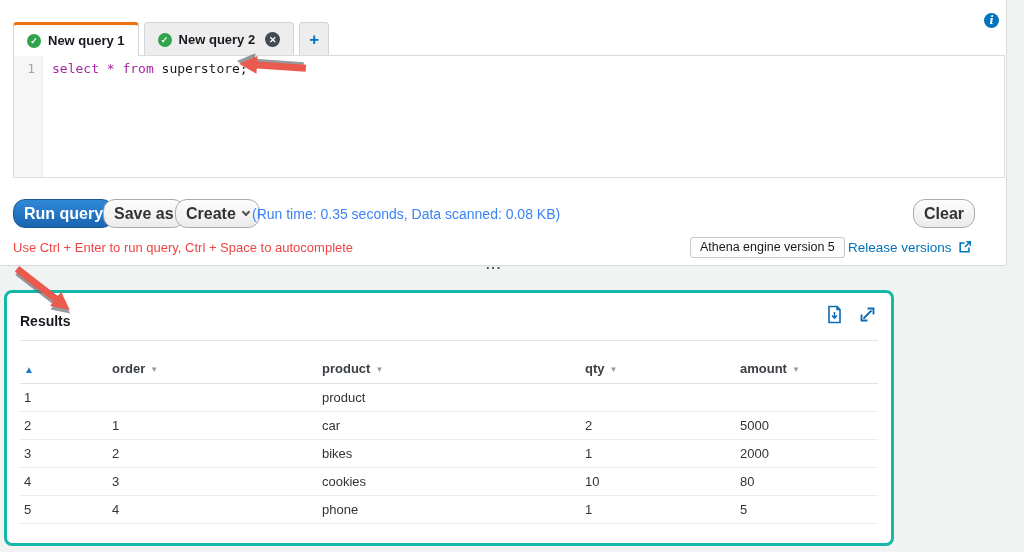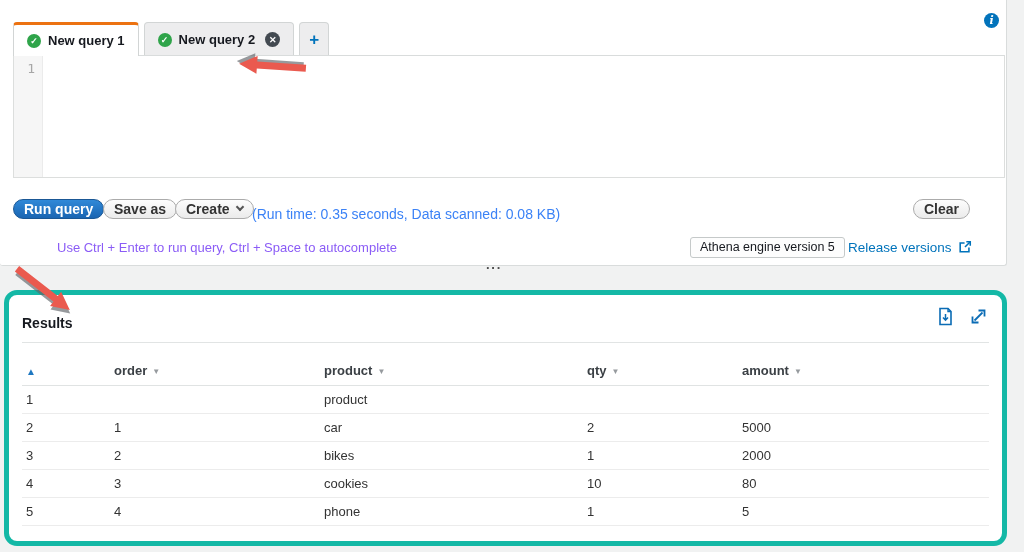--- a/index.html
+++ b/index.html
@@ -57,53 +57,53 @@
   }
   .gutter {
     position:absolute; left:0; top:0; bottom:0; width:29px;
     background:#f6f6f6; border-right:1px solid #ebebeb;
     color:#a6a6a6; text-align:right; padding:5px 7px 0 0;
   }
   .code-line { position:absolute; left:38px; top:5px; white-space:pre; color:#1b1b1b; }
   .kw { color:#a626a4; }
   
   .btn {
-    position:absolute; height:20px; border-radius:12px; font-size:14px; font-weight:bold;
+    position:absolute; height:29px; border-radius:12px; font-size:16px; font-weight:bold;
     display:flex; align-items:center; justify-content:center; cursor:pointer; padding:0 10px;
   }
   .btn-blue {
     background:linear-gradient(#3089d8,#1a65b2); border:1px solid #1a5795; color:#fff;
   }
   .btn-gray {
     background:linear-gradient(#fdfdfd,#ebebeb); border:1px solid #ababab; color:#333;
   }
   .caret-down {
     width:6px; height:6px; border-right:2px solid #555; border-bottom:2px solid #555;
     transform:rotate(45deg); margin:-4px 0 0 7px; display:inline-block;
   }
   .stats-text { position:absolute; left:252px; top:206px; font-size:14px; color:#3b82f6; }
-  .hint-text { position:absolute; left:13px; top:240px; font-size:13px; color:#8b5cf6;margin-left:44px; }
+  .hint-text { position:absolute; left:13px; top:240px; font-size:13px; color:#ef4444; }
   .engine-badge {
     position:absolute; left:690px; top:237px; height:21px; line-height:19px;
     padding:0 9px; font-size:12.5px; color:#16191f;
     background:#fdfdfd; border:1px solid #c5c9c9; border-radius:3px;
   }
   .release-link {
     position:absolute; left:848px; top:240px; font-size:13.5px; color:#0073bb;
     display:flex; align-items:flex-start; gap:6px; cursor:pointer; text-decoration:none;
   }
   
   .splitter-handle {
     position:absolute; left:486px; top:260px; font-size:13px; font-weight:bold;
     color:#4a4a4a; letter-spacing:1px; cursor:row-resize; z-index:3;
   }
   
   .results-panel {
-    position:absolute; left:4px; top:290px; width:1003px; height:256px;
-    background:#fff; border:5px solid #14b8a6; border-radius:13px;
+    position:absolute; left:4px; top:290px; width:890px; height:256px;
+    background:#fff; border:3px solid #14b8a6; border-radius:8px;
   }
   .results-title { position:absolute; left:13px; top:20px; font-size:14px; font-weight:bold; color:#16191f; }
   .results-icons { position:absolute; right:14px; top:12px; display:flex; gap:14px; }
   .results-icons svg { cursor:pointer; }
   .results-hr { position:absolute; left:13px; right:13px; top:47px; border-top:1px solid #e1e4e4; }
   .table-wrap { position:absolute; left:13px; right:13px; top:62px; }
   table { width:100%; border-collapse:collapse; table-layout:fixed; font-size:13px; color:#333; }
   th, td {
     height:28px; padding:0 4px 0 4px; text-align:left; vertical-align:middle;
     border-bottom:1px solid #ececec; overflow:hidden; white-space:nowrap;
@@ -133,20 +133,21 @@
     </div>
     <div class="tab inactive tab-add">
       <span>+</span>
     </div>
   </div>
 
   <div class="editor">
     <div class="gutter">
       <span>1</span>
     </div>
+    <div class="code-line"><span class="kw">select</span><span> </span><span class="kw">*</span><span> </span><span class="kw">from</span><span> </span><span>superstore;</span></div>
   </div>
 
   <svg class="ann-arrow" style="left:236px; top:53px; transform:rotate(184deg);" width="74" height="26" viewBox="0 0 74 26">
     <path d="M4,9.5 L53,9.5 L53,4 L71,13 L53,22 L53,16.5 L4,16.5 Z" fill="#5f6468" opacity="0.65" transform="translate(2.5,2.5)"></path>
     <path d="M4,9.5 L53,9.5 L53,4 L71,13 L53,22 L53,16.5 L4,16.5 Z" fill="#ea5a4f"></path>
   </svg>
 
   <div class="btn btn-blue" style="left:13px; top:199px;">
     <span>Run query</span>
   </div>

